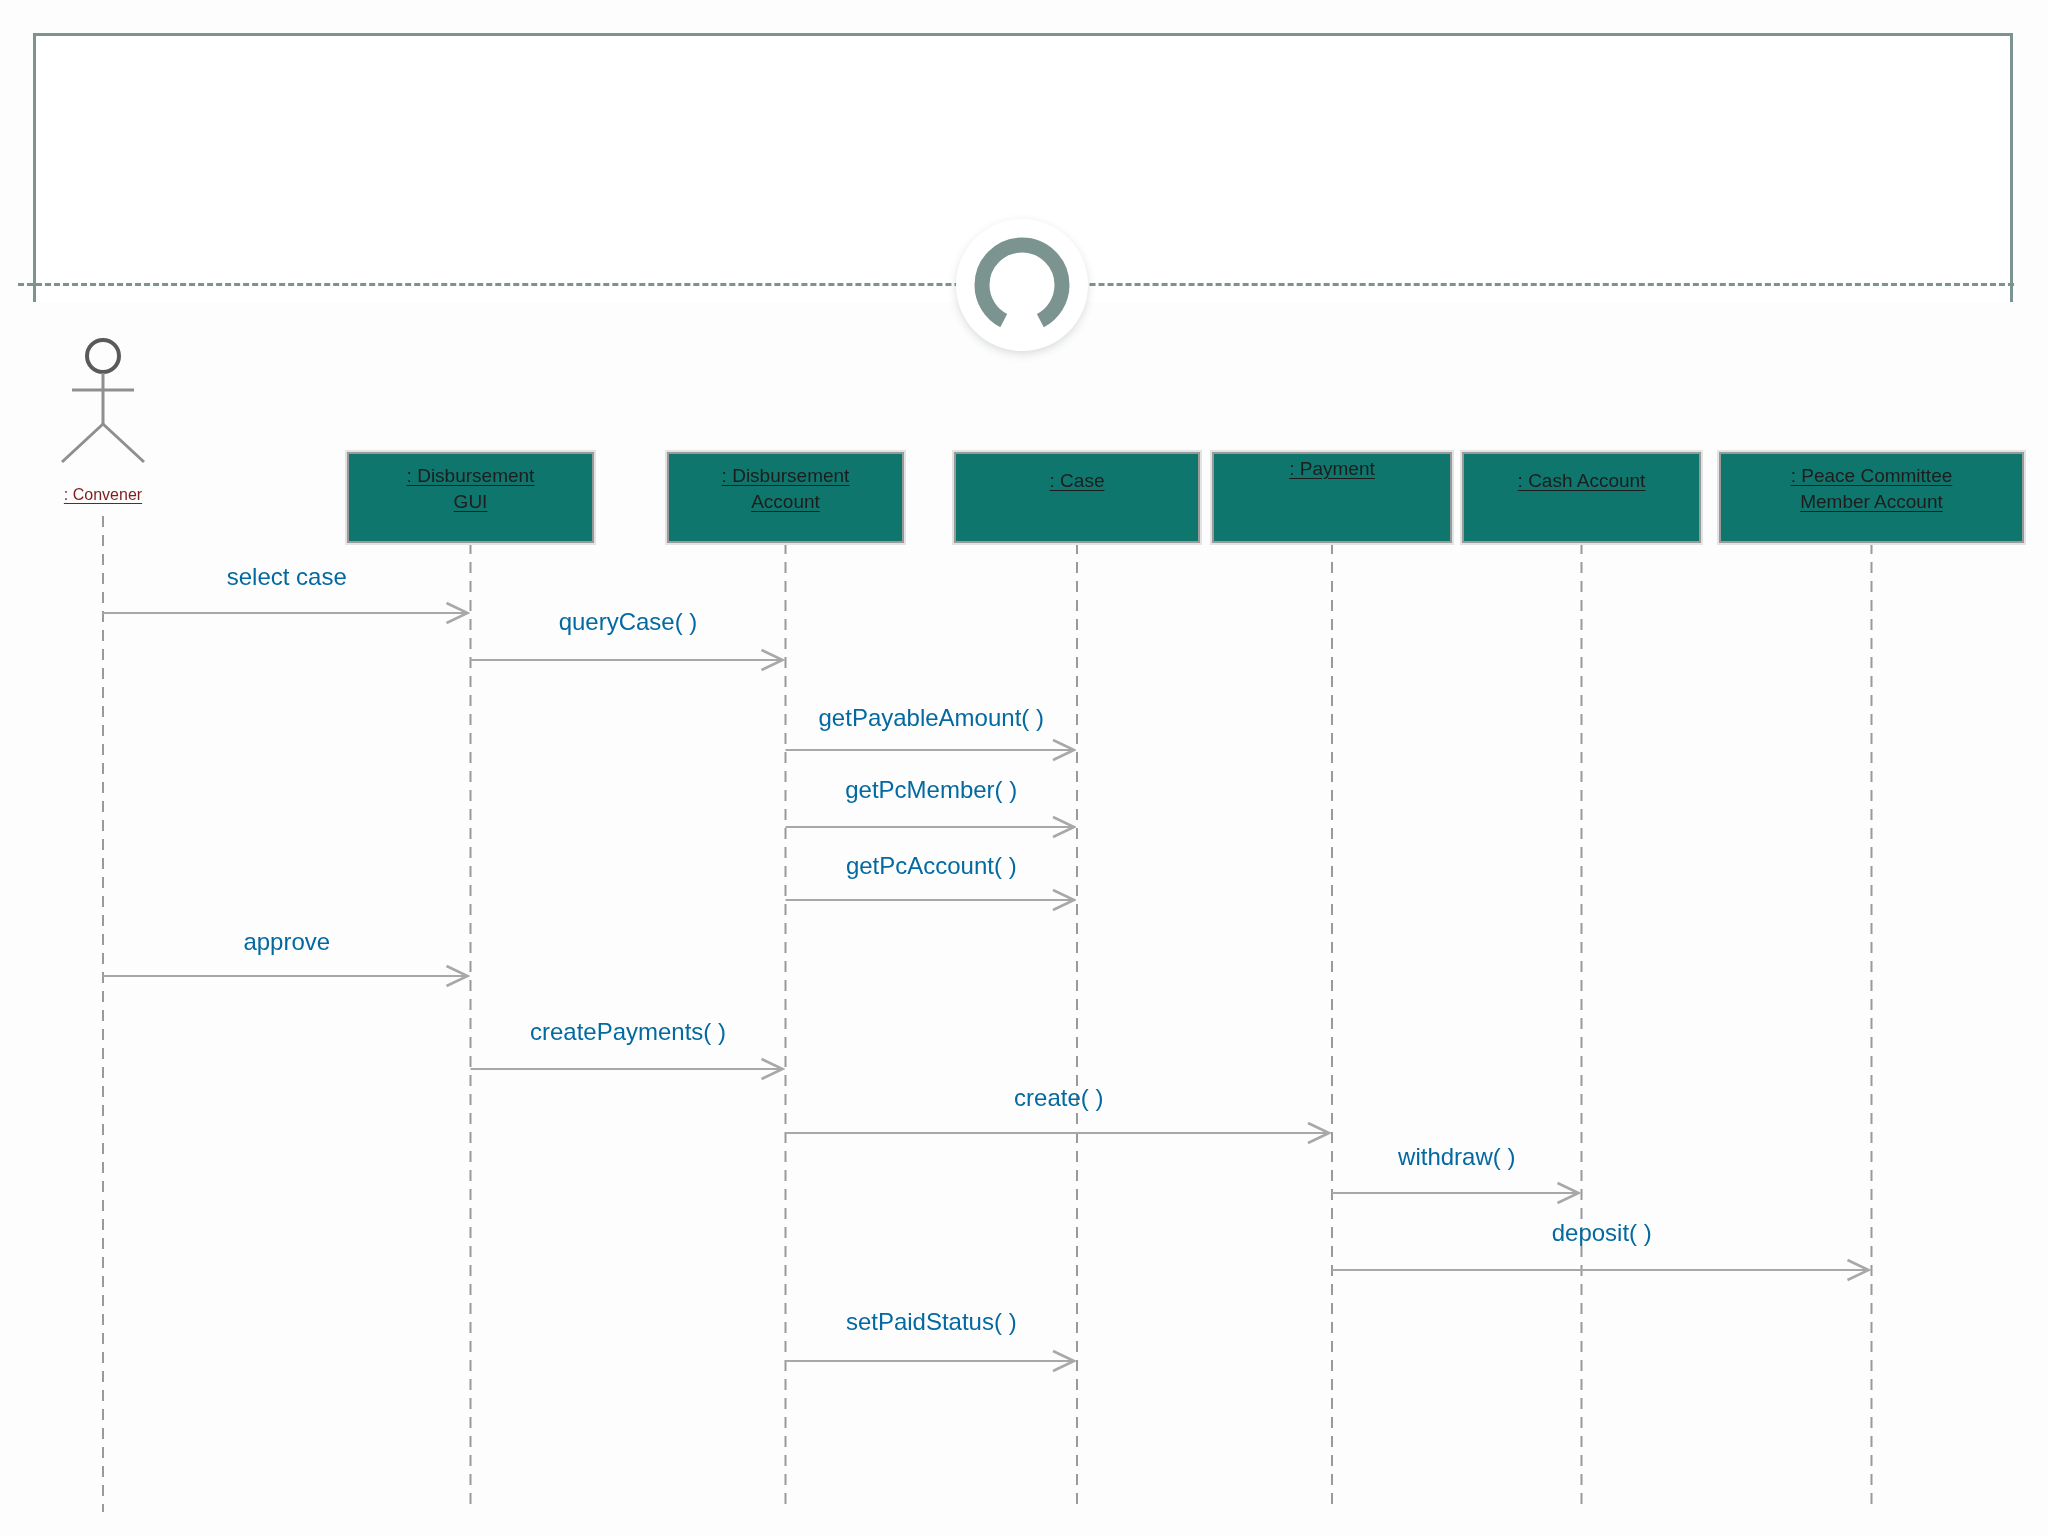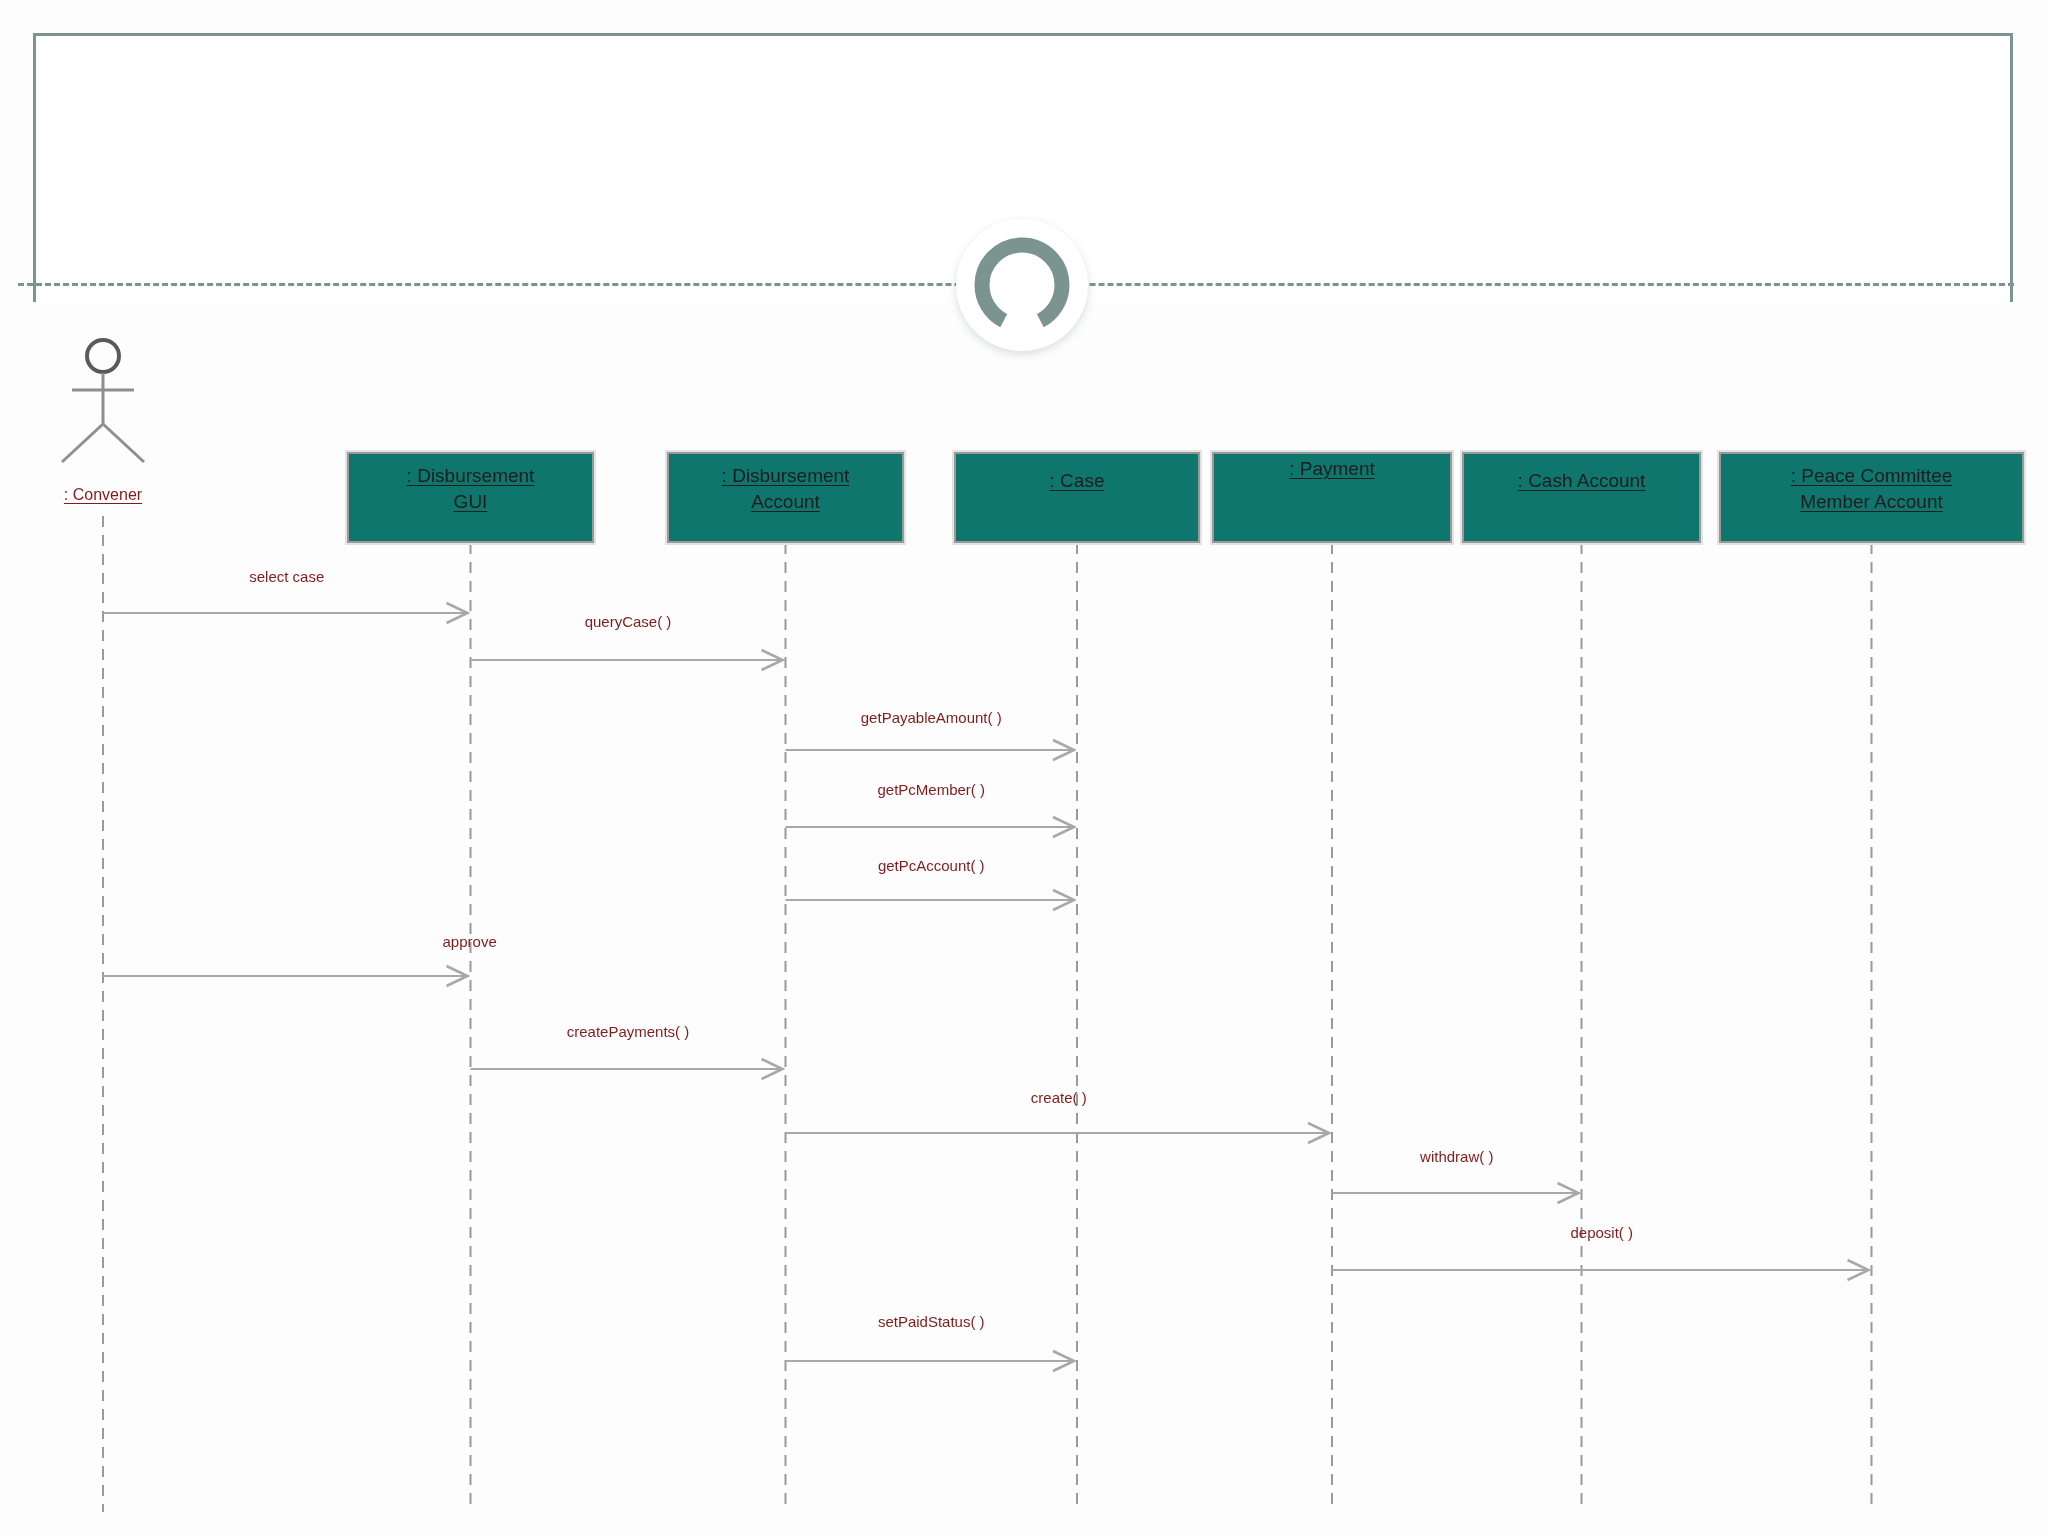--- a/index.html
+++ b/index.html
@@ -30,21 +30,21 @@
     position:absolute;top:452px;height:91px;box-sizing:border-box;
     background:#0f766e;border:2px solid #999999;box-shadow:0 0 0 2px #e3e3e3;
     text-align:center;padding-top:9px;
   }
   .obj-line{
     display:block;font-size:19px;line-height:26px;color:#1d1d1d;
     text-decoration:underline;text-underline-offset:3px;white-space:pre;
   }
   .msg-label{
     position:absolute;width:420px;text-align:center;
-    font-size:15px;line-height:24px;color:#7f1d1d;white-space:pre;
+    font-size:24px;line-height:24px;color:#0369a1;white-space:pre;
   }
   .actor-label{
     position:absolute;left:18px;top:483px;width:170px;text-align:center;
     font-size:16px;line-height:24px;color:#7f1d1d;
     text-decoration:underline;text-underline-offset:3px;white-space:pre;
   }
 </style>
 </head>
 <body>
 
@@ -116,20 +116,20 @@
         <span class="obj-line">: Peace Committee</span>
         <span class="obj-line">Member Account</span>
       </div>
     </div>
   <div id="labels-layer">
       <div class="msg-label" style="left: 76.75px; top: 565px;">select case</div>
       <div class="msg-label" style="left: 418px; top: 610px;">queryCase( )</div>
       <div class="msg-label" style="left: 721.25px; top: 706px;">getPayableAmount( )</div>
       <div class="msg-label" style="left: 721.25px; top: 778px;">getPcMember( )</div>
       <div class="msg-label" style="left: 721.25px; top: 854px;">getPcAccount( )</div>
-      <div class="msg-label" style="left: 76.75px; top: 930px; text-align: right;">approve</div>
+      <div class="msg-label" style="left: 76.75px; top: 930px;">approve</div>
       <div class="msg-label" style="left: 418px; top: 1020px;">createPayments( )</div>
       <div class="msg-label" style="left: 848.75px; top: 1086px;">create( )</div>
       <div class="msg-label" style="left: 1246.75px; top: 1145px;">withdraw( )</div>
       <div class="msg-label" style="left: 1391.75px; top: 1221px;">deposit( )</div>
       <div class="msg-label" style="left: 721.25px; top: 1310px;">setPaidStatus( )</div>
     </div>
 </div>
 
 </body></html>

